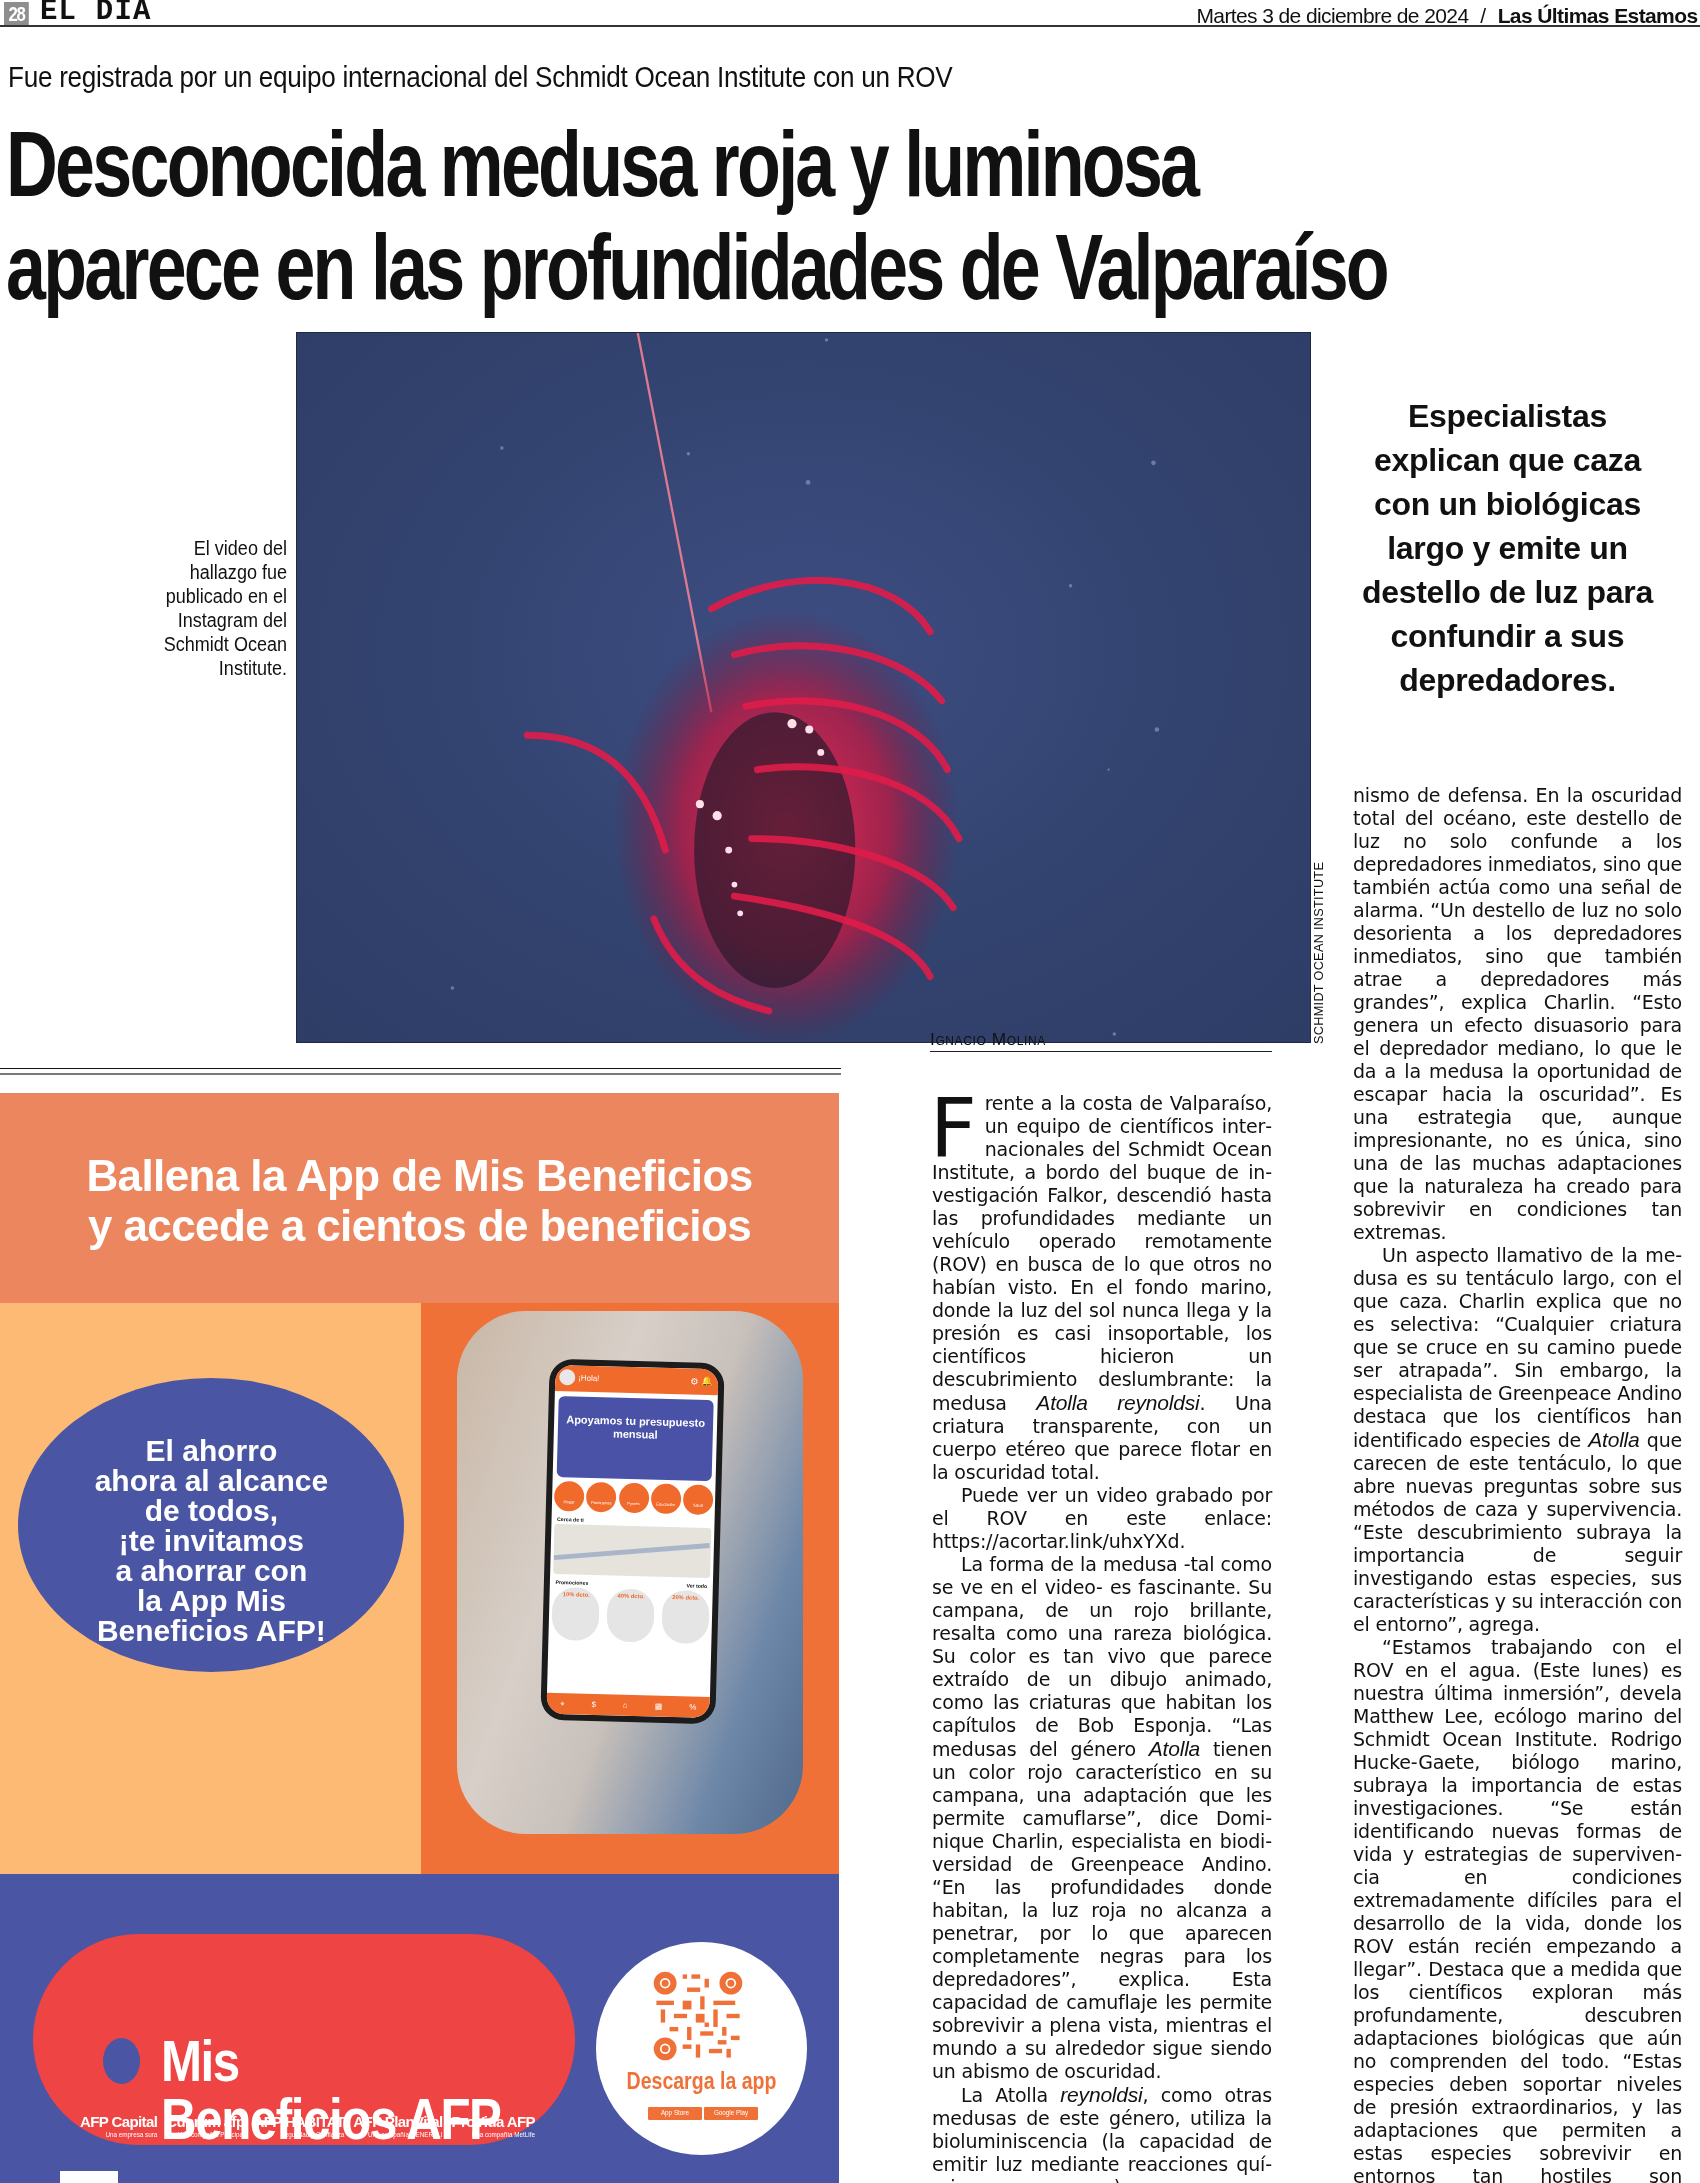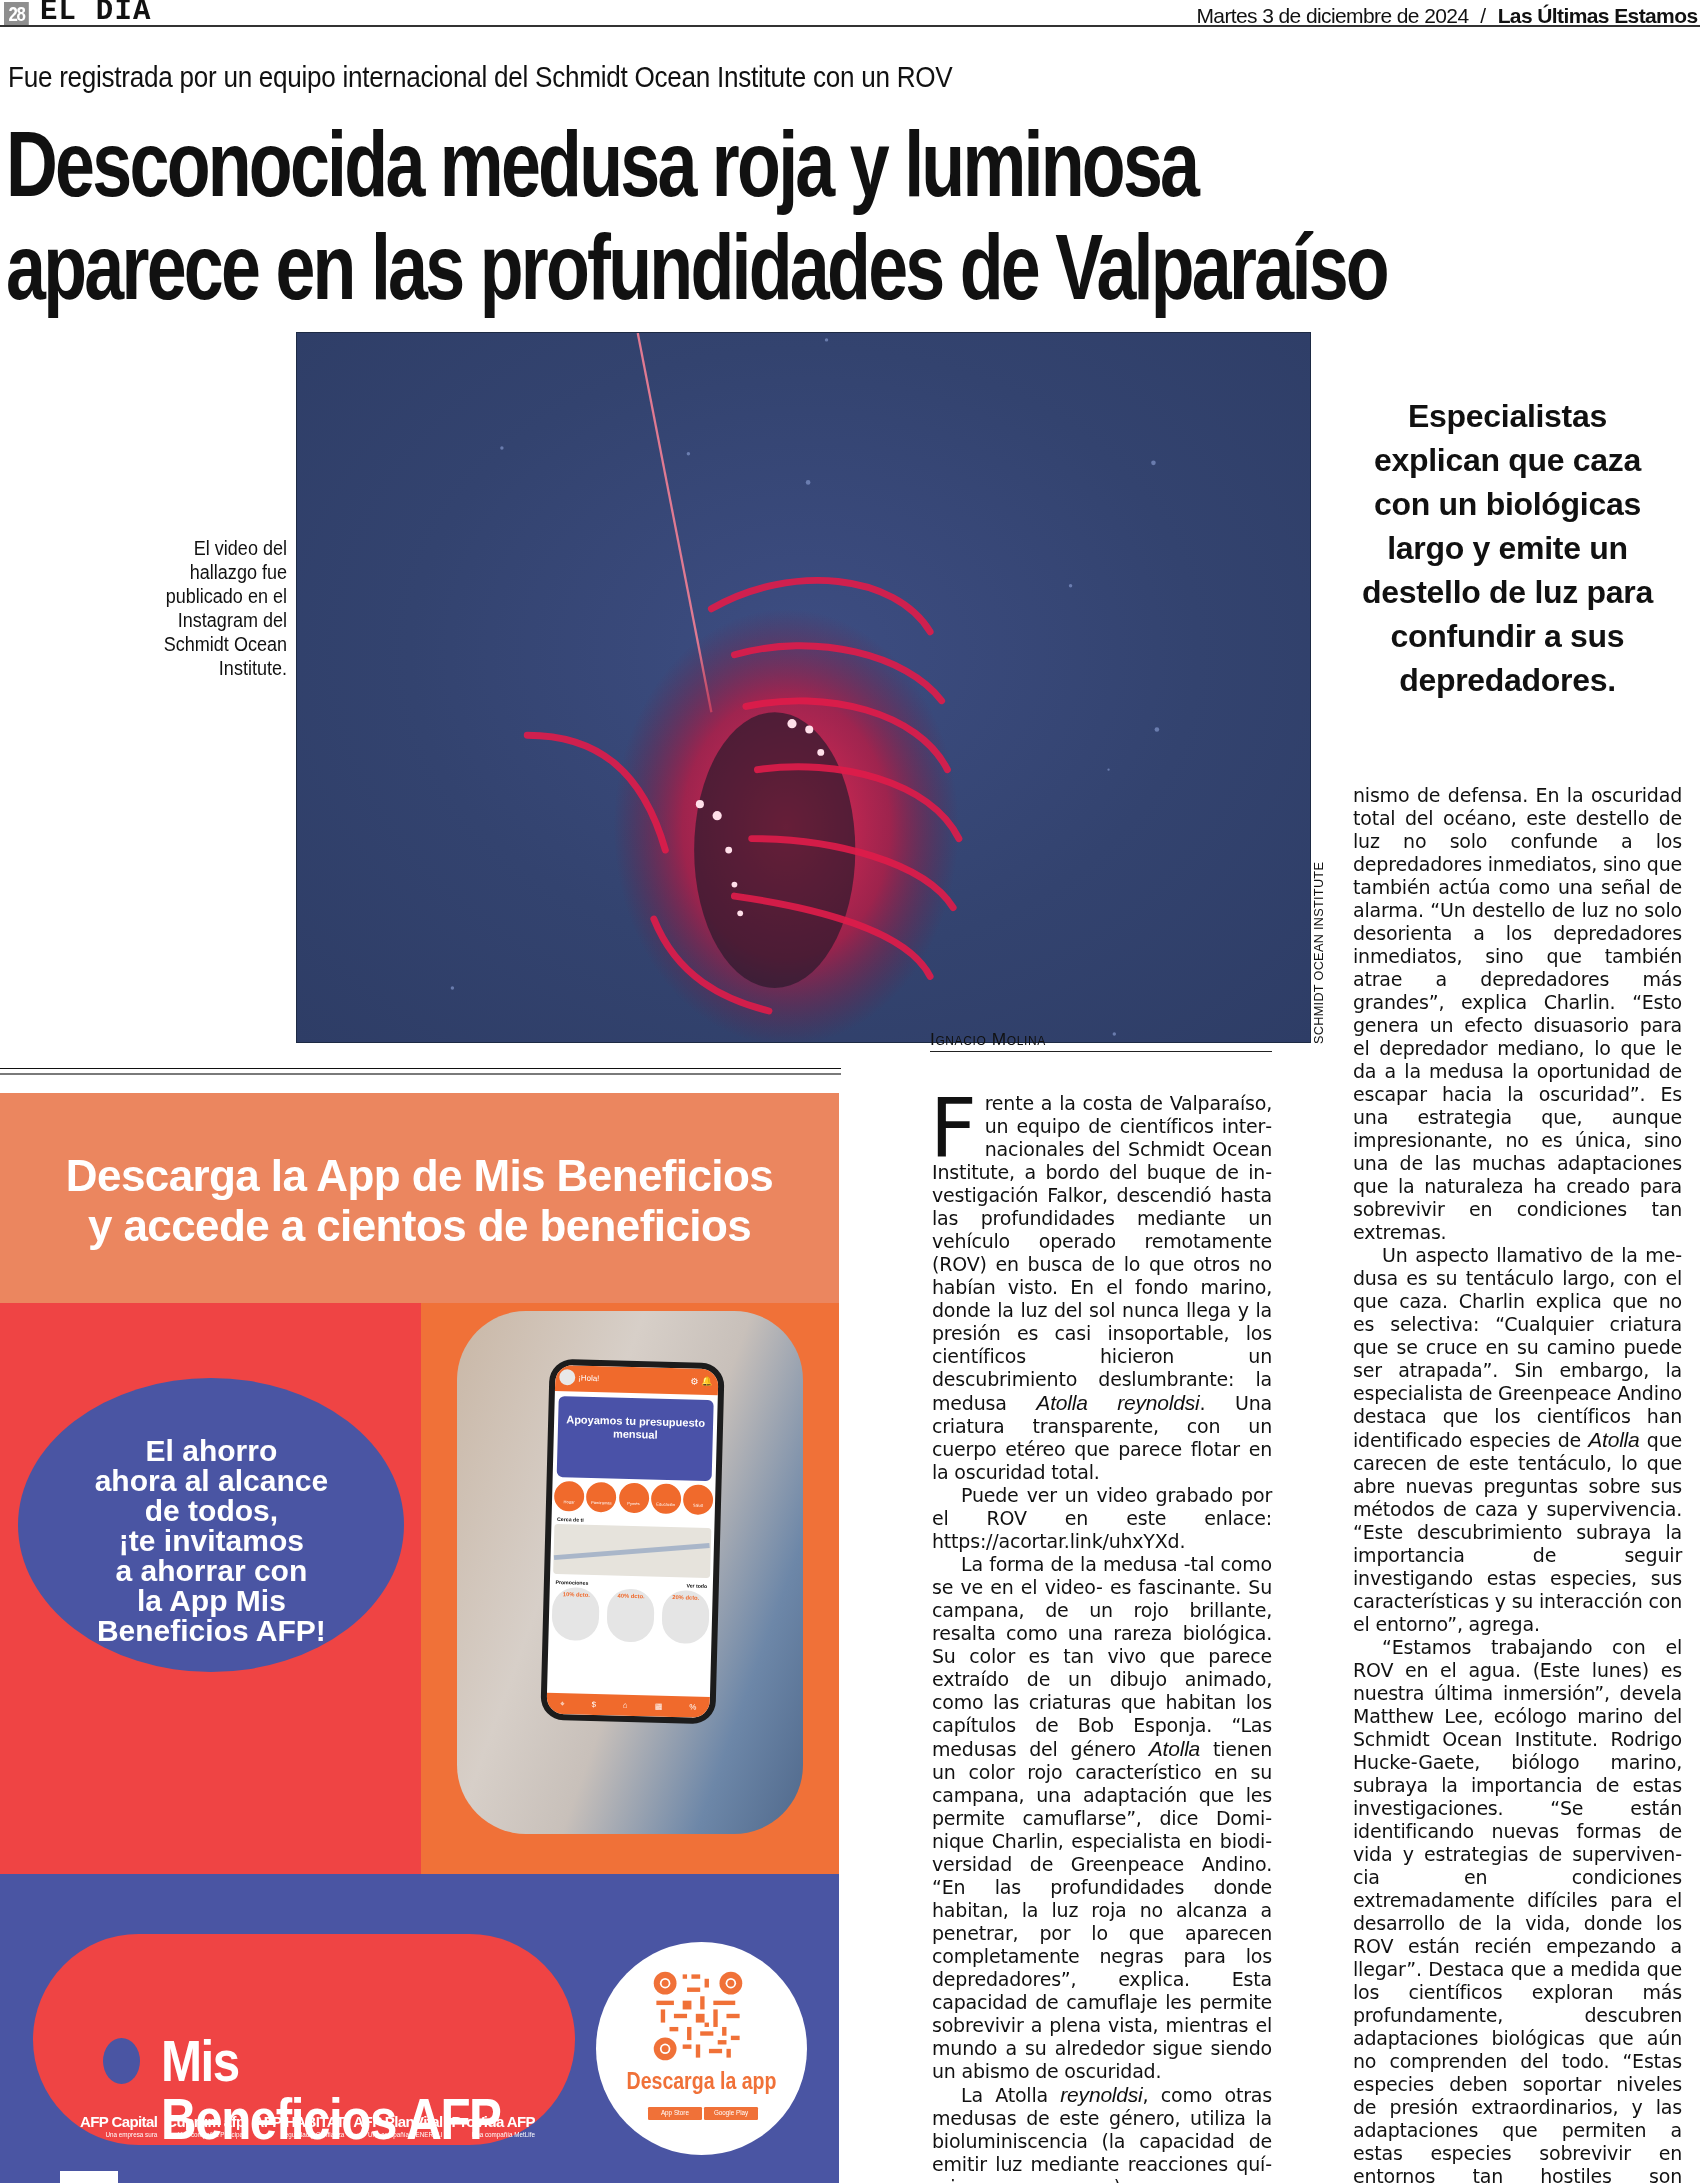--- a/index.html
+++ b/index.html
@@ -43,21 +43,21 @@
   .col em { font-family: "Liberation Sans", sans-serif; font-style: italic; font-size: 21px; }
 
   
   .rule-a { position: absolute; left: 0; top: 1068px; width: 841px; height: 0; border-top: 1.7px solid #111; }
   .rule-b { position: absolute; left: 0; top: 1073px; width: 841px; height: 0; border-top: 2.3px solid #7a7a7a; }
 
   
   .ad { position: absolute; left: 0; top: 1093px; width: 839px; height: 1090px; overflow: hidden; }
   .ad-top { position: absolute; left: 0; top: 0; width: 839px; height: 210px; background: #eb865f; }
   .ad-top-text { position: absolute; left: 0; top: 58px; width: 839px; text-align: center; color: #fff; font-size: 44px; line-height: 50px; font-weight: bold; letter-spacing: -0.6px; }
-  .ad-left { position: absolute; left: 0; top: 210px; width: 421px; height: 571px; background: #ef4444; }
+  .ad-left { position: absolute; left: 0; top: 210px; width: 421px; height: 571px; background: #fdba74; }
   .ad-right { position: absolute; left: 421px; top: 210px; width: 419px; height: 571px; background: #f07138; }
   .ad-bubble { position: absolute; left: 18.4px; top: 75px; width: 386px; height: 294px; border-radius: 50%; background: #4a55a3; }
   .ad-bubble-text { position: absolute; left: 0; top: 58px; width: 386px; text-align: center; color: #fff; font-weight: bold; font-size: 30px; line-height: 30px; }
   .ad-photo { position: absolute; left: 36px; top: 8px; width: 346px; height: 523px; border-radius: 69px; background: linear-gradient(110deg, #c9b7a6 0%, #d7cfc8 35%, #c8c0ba 55%, #6d87a8 80%, #50698c 100%); overflow: hidden; }
   .phone { position: absolute; left: 88px; top: 50px; width: 175px; height: 361px; background: #1c1c1c; border-radius: 23px; padding: 5.8px; transform: rotate(1.5deg); }
   .phone-screen { position: relative; width: 100%; height: 100%; background: #fff; border-radius: 17.3px; overflow: hidden; }
   .app-header { height: 26.5px; background: #f06a2c; color: #fff; font-size: 8px; line-height: 26.5px; padding-left: 23px; position: relative; }
   .app-avatar { position: absolute; left: 4.6px; top: 4.6px; width: 16px; height: 16px; border-radius: 50%; background: #e8e8e8; }
   .app-icons { position: absolute; right: 5.8px; top: 0; font-size: 9.2px; }
   .app-banner { margin: 4.6px; height: 81px; background: #4a52a8; border-radius: 5.8px; color: #fff; font-weight: bold; font-size: 11px; line-height: 12.7px; text-align: center; padding-top: 17.3px; }
@@ -173,21 +173,21 @@
   <p><span>Un aspecto llamativo de la me­dusa es su tentáculo largo, con el que caza. Charlin explica que no es selectiva: “Cualquier criatura que se cruce en su camino puede ser atrapada”. Sin embargo, la especia­lista de Greenpeace Andino destaca que los científicos han identificado especies de </span><em>Atolla</em><span> que carecen de este tentáculo, lo que abre nuevas preguntas sobre sus métodos de caza y supervivencia. “Este descu­brimiento subraya la importancia de seguir investigando estas especies, sus características y su interacción con el entorno”, agrega.</span></p>
   <p>“Estamos trabajando con el ROV en el agua. (Este lunes) es nuestra última inmersión”, devela Matthew Lee, ecólogo marino del Schmidt Ocean Institute. Rodrigo Hucke-Gae­te, biólogo marino, subraya la impor­tancia de estas investigaciones. “Se están identificando nuevas formas de vida y estrategias de superviven­cia en condiciones extremadamente difíciles para el desarrollo de la vida, donde los ROV están recién empe­zando a llegar”. Destaca que a me­dida que los científicos exploran más profundamente, descubren adapta­ciones biológicas que aún no com­prenden del todo. “Estas especies deben soportar niveles de presión extraordinarios, y las adaptaciones que permiten a estas especies so­brevivir en entornos tan hostiles son asombrosas y aún poco comprendi­das”, dice Hucke-Gaete, presidente del Centro Ballena Azul.</p>
 </div>
 
 <div class="rule-a"></div>
 <div class="rule-b"></div>
 
 <section class="ad">
   <div class="ad-top">
     <div class="ad-top-text">
-      <div>Descarga la App de Mis Beneficios</div>
+      <div>Ballena la App de Mis Beneficios</div>
       <div>y accede a cientos de beneficios</div>
     </div>
   </div>
 
   <div class="ad-left">
     <div class="ad-bubble">
       <div class="ad-bubble-text">
         <div>El ahorro</div>
         <div>ahora al alcance</div>
         <div>de todos,</div>

